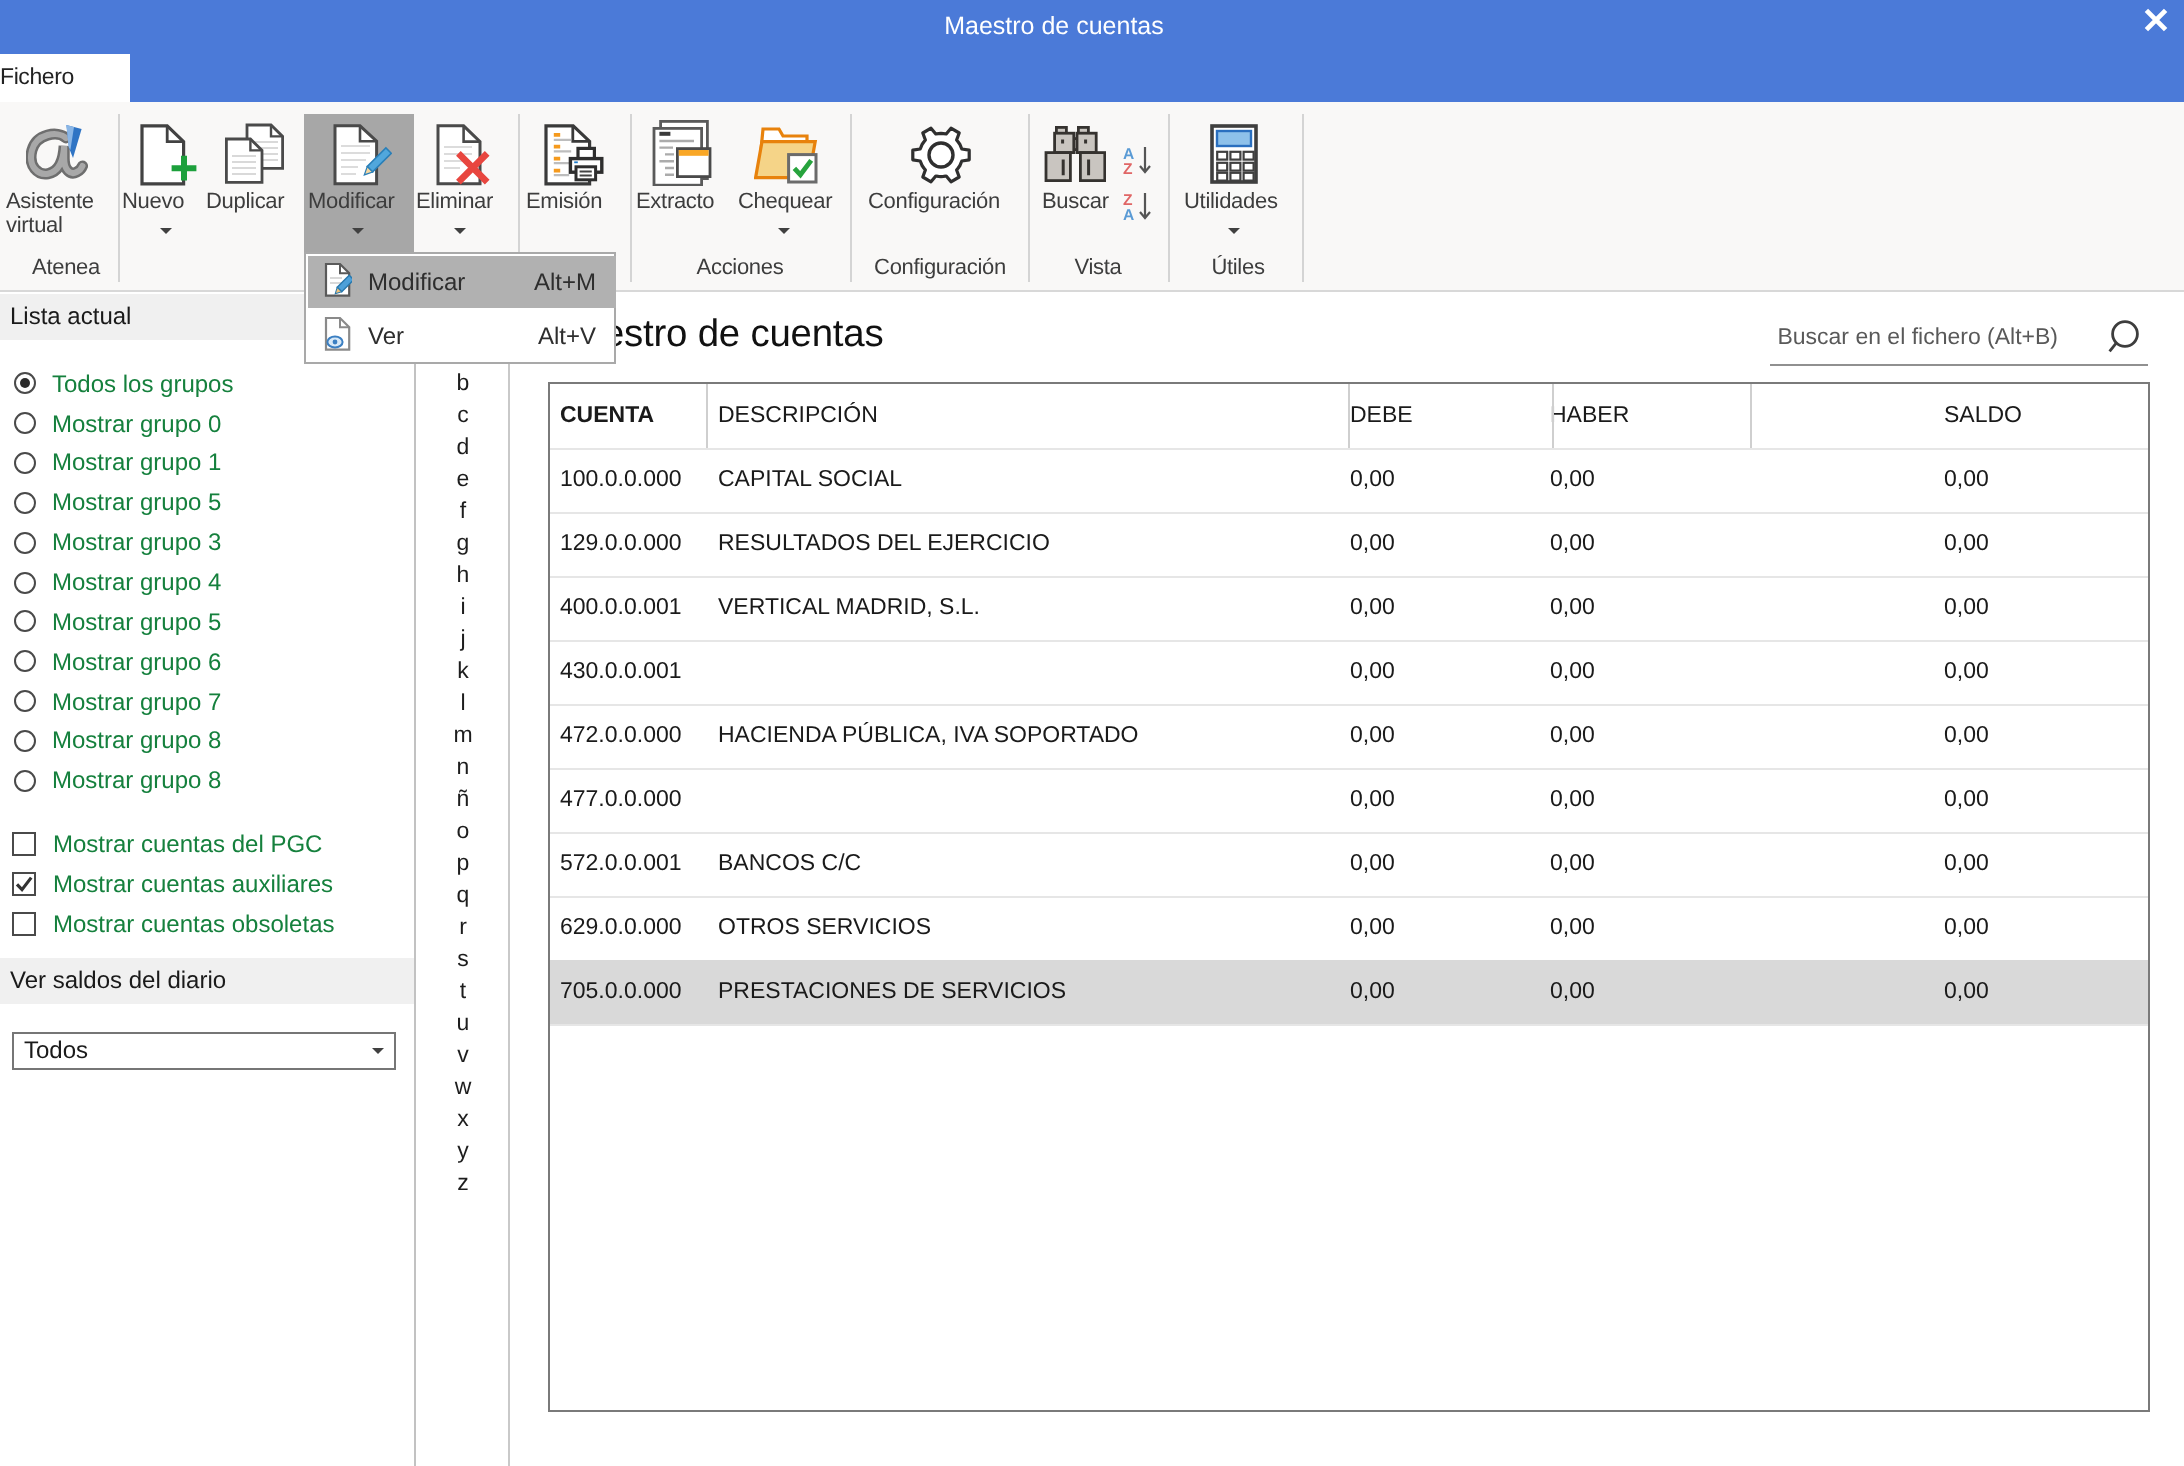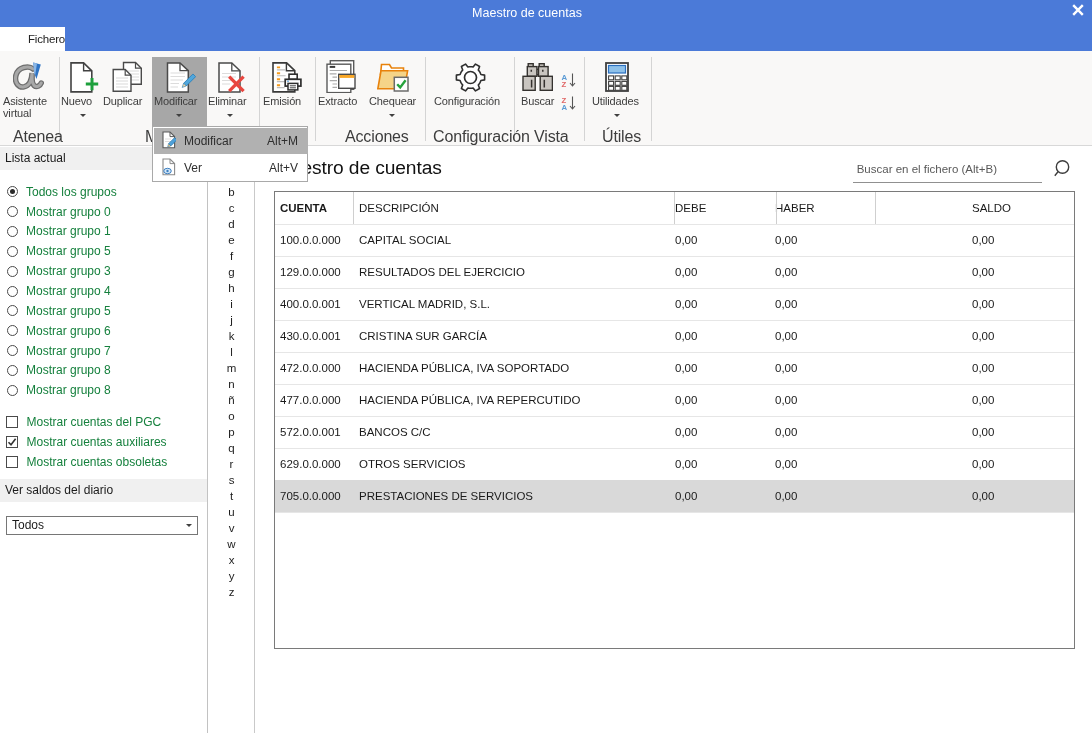--- a/index.html
+++ b/index.html
@@ -2,43 +2,43 @@
 <html><head>
 <meta charset="utf-8">
 <style>
 * { margin:0; padding:0; box-sizing:border-box; }
 html,body { width:1092px; height:733px; }
 body { font-family:"Liberation Sans",sans-serif; position:relative; background:#fff; overflow:hidden; color:#1a1a1a; }
 .abs { position:absolute; }
 
 #titlebar { position:absolute; left:0; top:0; width:1092px; height:51px; background:#4b7ad8; }
 #wtitle { position:absolute; left:0; top:6px; width:1054px; text-align:center; color:#fff; font-size:12.5px; }
-#tab { position:absolute; left:0; top:27px; width:65px; height:24px; background:#fff; color:#222; font-size:11.5px; letter-spacing:-0.2px; text-align:right; line-height:25px; }
+#tab { position:absolute; left:0; top:27px; width:65px; height:24px; background:#fff; color:#222; font-size:11.5px; letter-spacing:-0.2px; text-align:left; line-height:25px; }
 
 #ribbon { position:absolute; left:0; top:51px; width:1092px; height:95px; background:#f9f8f7; border-bottom:1px solid #d8d8d8; }
 .gsep { position:absolute; top:6px; width:1px; height:84px; background:#d4d4d4; }
 .blabel { position:absolute; font-size:11px; letter-spacing:-0.15px; color:#3d3d3d; white-space:nowrap; }
-.glabel { position:absolute; top:77px; font-size:16px; letter-spacing:-0.15px; color:#3d3d3d; text-align:center; white-space:nowrap; }
+.glabel { position:absolute; top:77px; font-size:11px; letter-spacing:-0.15px; color:#3d3d3d; text-align:center; white-space:nowrap; }
 .darr { position:absolute; width:0; height:0; border-left:3px solid transparent; border-right:3px solid transparent; border-top:3.5px solid #404040; }
 #modbtn { position:absolute; left:152px; top:6px; width:55px; height:70px; background:#a7a7a7; }
 
 #vline1 { position:absolute; left:207px; top:146px; width:1px; height:587px; background:#c2c2c2; }
 #vline2 { position:absolute; left:254px; top:146px; width:1px; height:587px; background:#c9c9c9; }
 .hdrbar { position:absolute; left:0; width:207px; height:23px; background:#f0f0f0; font-size:12px; color:#1a1a1a; line-height:23px; padding-left:5px; }
 .opt { position:absolute; font-size:12px; color:#15803d; white-space:nowrap; }
 .radio { position:absolute; width:11px; height:11px; border:1px solid #4a4a4a; border-radius:50%; background:#fff; }
 .radio.sel::after { content:""; position:absolute; left:2px; top:2px; width:5px; height:5px; border-radius:50%; background:#2b2b2b; }
 .chk { position:absolute; width:12px; height:12px; border:1px solid #4a4a4a; background:#fff; }
 
 #alpha { position:absolute; left:209px; top:168px; width:45px; text-align:center; font-size:11.5px; color:#1d1d1d; line-height:16px; }
 
 #mtitle { position:absolute; left:275px; top:157px; font-size:19.2px; color:#111; letter-spacing:-0.1px; }
-#search { position:absolute; left:853px; top:159px; width:189px; height:24px; border-bottom:1px solid #909090;text-align:right; }
+#search { position:absolute; left:885px; top:159px; width:189px; height:24px; border-bottom:1px solid #909090;text-align:right; }
 #searchtxt { position:absolute; right:45px; top:4px; font-size:11.5px; color:#595959; white-space:nowrap; }
-#table { position:absolute; left:274px; top:191px; width:801px; height:458px; border:1px solid #7a7a7a; background:#fff; }
+#table { position:absolute; left:274px; top:191px; width:801px; height:515px; border:1px solid #7a7a7a; background:#fff; }
 .trow { position:absolute; left:0; width:799px; height:32px; }
 .cell { position:absolute; top:0; height:32px; line-height:32px; font-size:11.5px; color:#1a1a1a; white-space:nowrap; }
 .c1 { left:5px; }
 .c2 { left:84px; }
 .c3 { width:96px; left:0; text-align:left; }
 .hsep { position:absolute; left:0; width:799px; height:1px; background:#e6e6e6; }
 .vsep { position:absolute; top:0; width:1px; height:32px; background:#cfcfcf; }
 
 #menu { position:absolute; left:152px; top:126px; width:156px; height:56px; background:#fff; border:1px solid #a9a9a9; z-index:50; }
 #menurow1 { position:absolute; left:1px; top:1px; width:154px; height:26px; background:#b1b1b1; }
@@ -314,37 +314,35 @@
     <div class="trow" style="top:96px;">
       <div class="cell c1">400.0.0.001</div>
       <div class="cell c2">VERTICAL MADRID, S.L.</div>
       <div class="cell c3" style="left:400px">0,00</div>
       <div class="cell c3" style="left:500px">0,00</div>
       <div class="cell c3" style="left:697px">0,00</div>
     </div>
     <div class="hsep" style="top:128px"></div>
     <div class="trow" style="top:128px;">
       <div class="cell c1">430.0.0.001</div>
-      <div class="cell c2">CRISTINA SUR GARCÍA</div>
       <div class="cell c3" style="left:400px">0,00</div>
       <div class="cell c3" style="left:500px">0,00</div>
       <div class="cell c3" style="left:697px">0,00</div>
     </div>
     <div class="hsep" style="top:160px"></div>
     <div class="trow" style="top:160px;">
       <div class="cell c1">472.0.0.000</div>
       <div class="cell c2">HACIENDA PÚBLICA, IVA SOPORTADO</div>
       <div class="cell c3" style="left:400px">0,00</div>
       <div class="cell c3" style="left:500px">0,00</div>
       <div class="cell c3" style="left:697px">0,00</div>
     </div>
     <div class="hsep" style="top:192px"></div>
     <div class="trow" style="top:192px;">
       <div class="cell c1">477.0.0.000</div>
-      <div class="cell c2">HACIENDA PÚBLICA, IVA REPERCUTIDO</div>
       <div class="cell c3" style="left:400px">0,00</div>
       <div class="cell c3" style="left:500px">0,00</div>
       <div class="cell c3" style="left:697px">0,00</div>
     </div>
     <div class="hsep" style="top:224px"></div>
     <div class="trow" style="top:224px;">
       <div class="cell c1">572.0.0.001</div>
       <div class="cell c2">BANCOS C/C</div>
       <div class="cell c3" style="left:400px">0,00</div>
       <div class="cell c3" style="left:500px">0,00</div>

